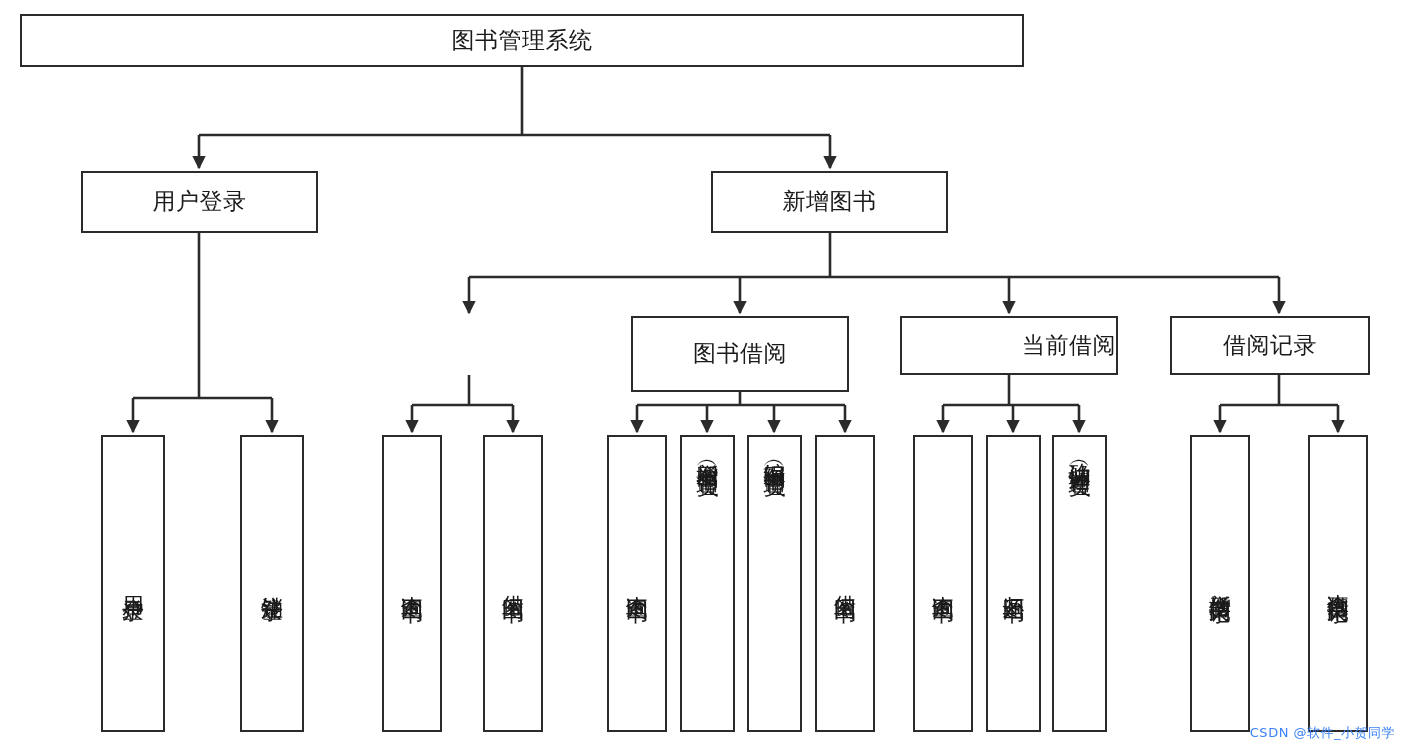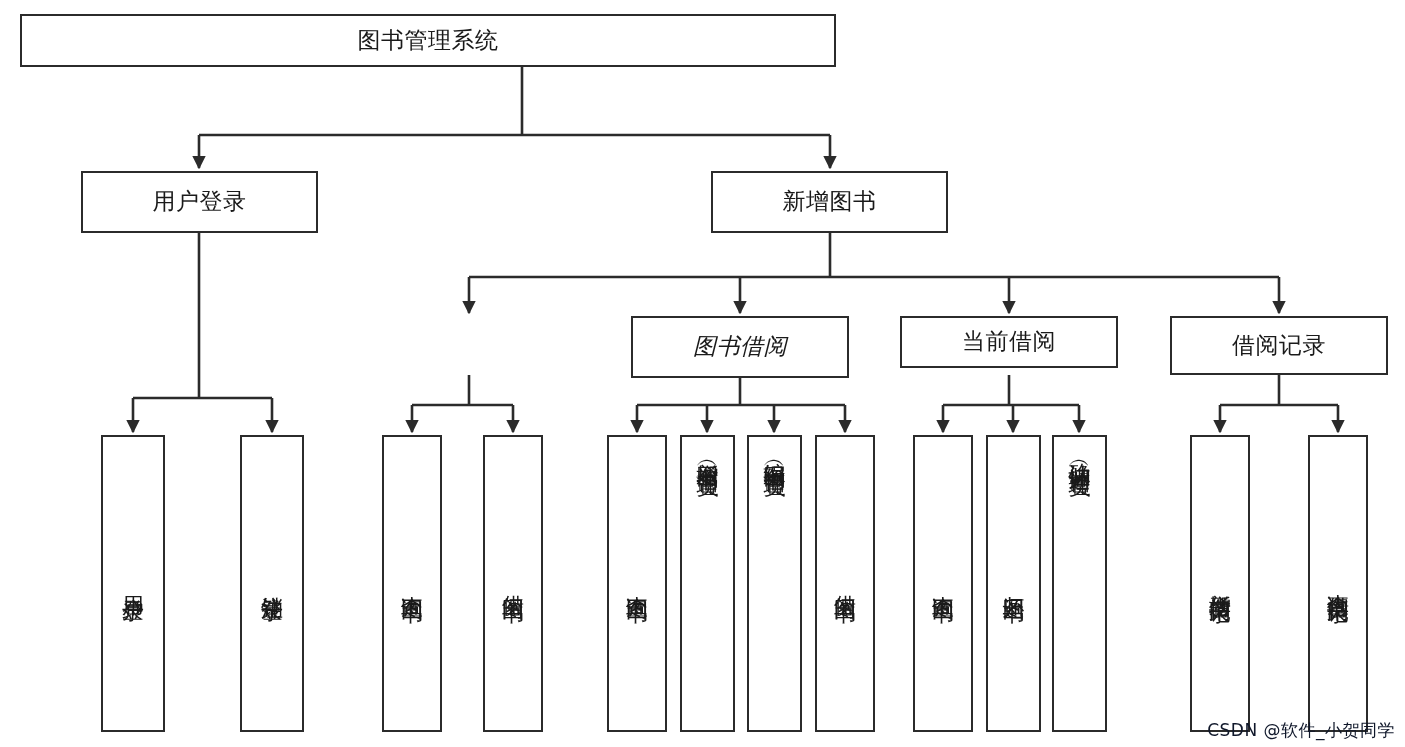--- a/index.html
+++ b/index.html
@@ -62,22 +62,22 @@
   .v-node.mid .lbl {
     margin-top: 78px;
   }
   .v-node.top .lbl {
     margin-top: 6px;
   }
   #watermark {
     position: absolute;
     right: 10px;
     bottom: 5px;
-    font-size: 17px;
-    color: #0f172a;
+    font-size: 13px;
+    color: #3b82f6;
     letter-spacing: 0.5px;
     z-index: 5;
     white-space: nowrap;
   }
 </style>
 </head>
 <body>
 
 <div id="canvas">
 
@@ -127,38 +127,38 @@
       <path d="M 1013 405 L 1013 432" marker-end="url(#arrow)"></path>
       <path d="M 1079 405 L 1079 432" marker-end="url(#arrow)"></path>
 
       <path d="M 1279 375 L 1279 405"></path>
       <path d="M 1220 405 L 1338 405"></path>
       <path d="M 1220 405 L 1220 432" marker-end="url(#arrow)"></path>
       <path d="M 1338 405 L 1338 432" marker-end="url(#arrow)"></path>
     </g>
   </svg>
 
-  <div class="node h-node root" style="left:20px; top:14px; width:816px; height:53px;">
+  <div class="node h-node root" style="left:20px; top:14px; width:1004px; height:53px;">
     <span class="lbl">图书管理系统</span>
   </div>
 
   <div class="node h-node" style="left:81px; top:171px; width:237px; height:62px;">
     <span class="lbl">用户登录</span>
   </div>
   <div class="node h-node" style="left:711px; top:171px; width:237px; height:62px;">
     <span class="lbl">新增图书</span>
   </div>
 
-  <div class="node h-node" style="left:631px; top:316px; width:218px; height:62px;font-style:italic;">
+  <div class="node h-node" style="left:631px; top:316px; width:218px; height:76px;">
     <span class="lbl">图书借阅</span>
   </div>
-  <div class="node h-node" style="left:900px; top:316px; width:218px; height:52px;">
+  <div class="node h-node" style="left:900px; top:316px; width:218px; height:59px;justify-content:flex-end;">
     <span class="lbl">当前借阅</span>
   </div>
-  <div class="node h-node" style="left:1170px; top:316px; width:218px; height:59px;">
+  <div class="node h-node" style="left:1170px; top:316px; width:200px; height:59px;">
     <span class="lbl">借阅记录</span>
   </div>
 
   <div class="node v-node mid" style="left:101px; top:435px; width:64px; height:297px;">
     <span class="lbl" style="margin-top: 136.5px;">用户登录</span>
   </div>
   <div class="node v-node mid" style="left:240px; top:435px; width:64px; height:297px;">
     <span class="lbl" style="margin-top: 136.5px;">注销登录</span>
   </div>
 

